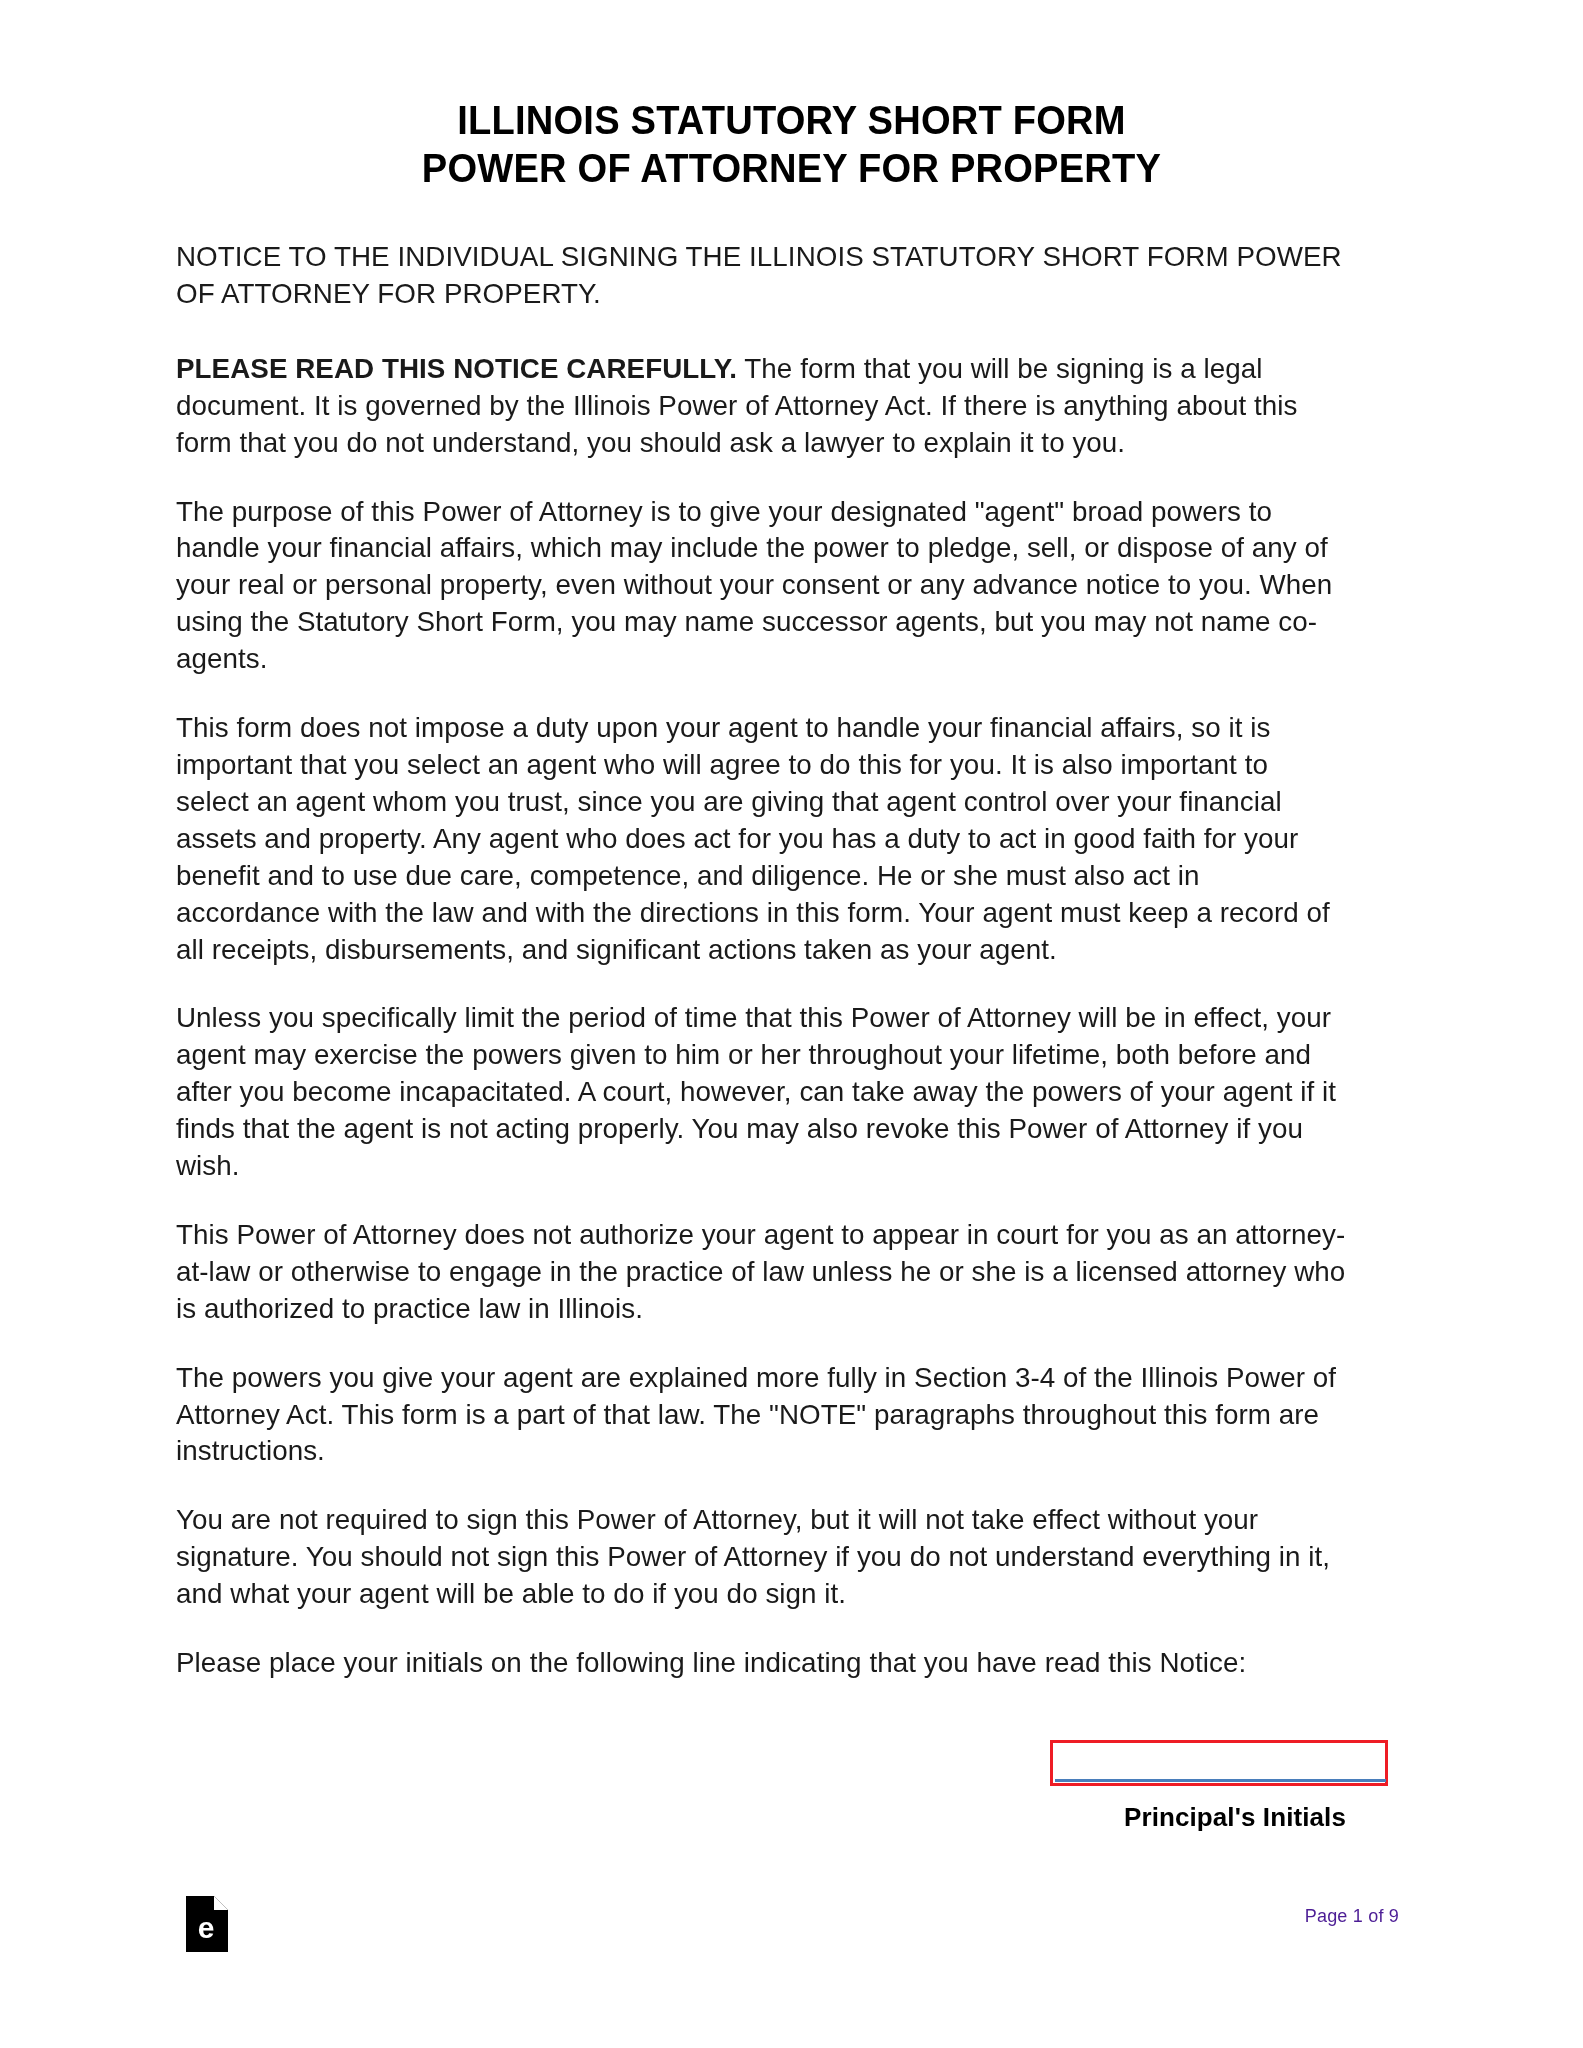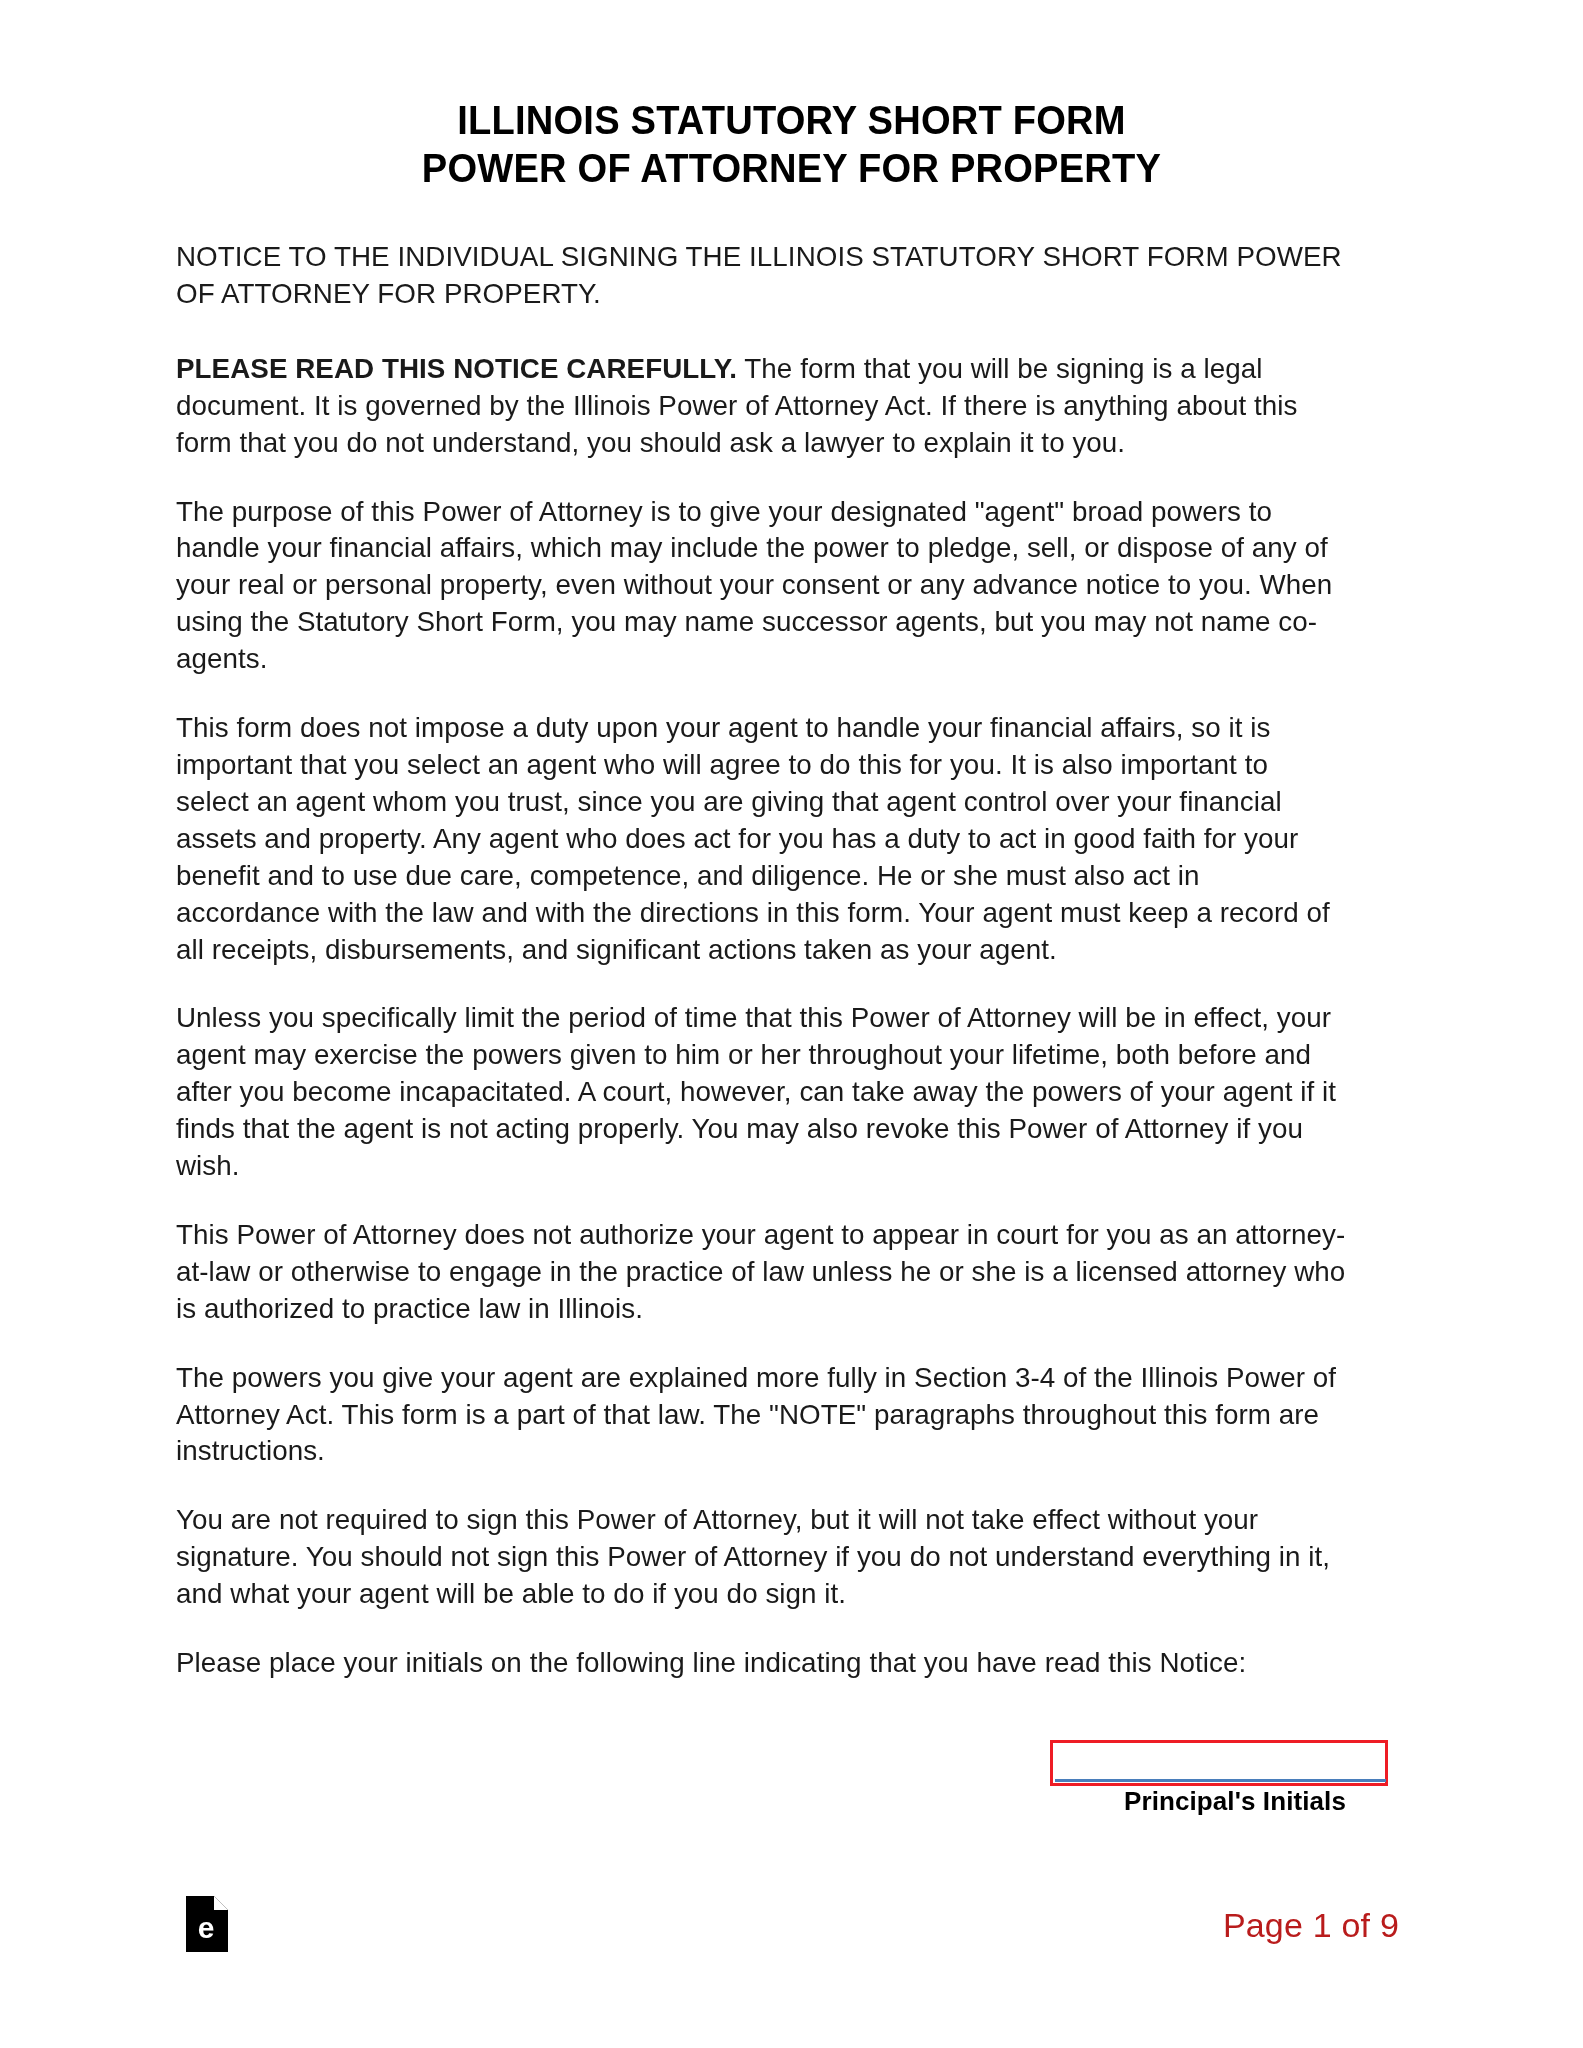--- a/index.html
+++ b/index.html
@@ -84,21 +84,21 @@
   }
   .initials-box .fill-line {
     position: absolute;
     left: 2px;
     right: -1px;
     bottom: 1px;
     height: 3px;
     background: #4a7ebb;
   }
   .initials-label {
-    margin-top: 0;
+    margin-top: 16px;
     text-align: center;
     font-weight: bold;
     font-size: 26px;
     letter-spacing: 0.1px;
     padding-left: 30px;
   }
 
   
   .footer {
     position: absolute;
@@ -113,22 +113,22 @@
     top: 0px;
     width: 42px;
     height: 56px;
   }
   .brand-logo svg { display: block; }
 
   .page-number {
     position: absolute;
     right: 184px;
     top: 10px;
-    font-size: 34px;
-    color: #b91c1c;
+    font-size: 18px;
+    color: #4c1d95;
     letter-spacing: 0.2px;
     text-align: center;
   }
 </style>
 </head>
 <body>
 
 <div class="page">
 
   <h1 class="doc-title">

